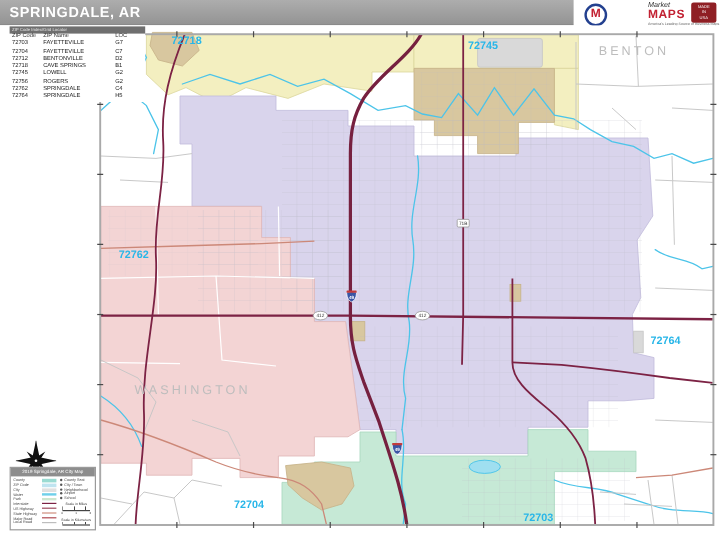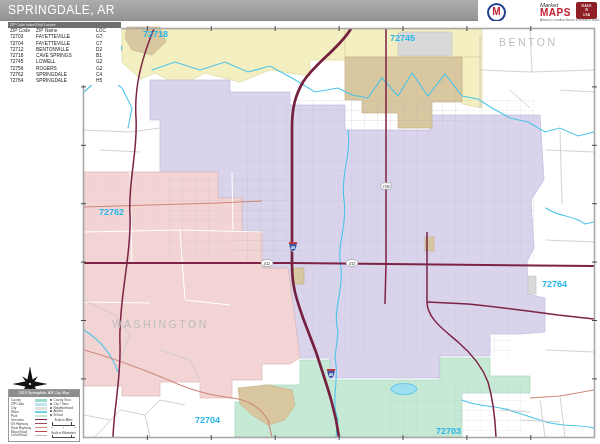--- a/index.html
+++ b/index.html
@@ -1,21 +1,21 @@
 <!DOCTYPE html>
 <html><head>
 <meta charset="utf-8">
 <style>
   html,body{margin:0;padding:0;}
   .page{position:relative;width:600px;height:444px;background:#ffffff;overflow:hidden;
         font-family:"Liberation Sans",sans-serif;}
   
   .titlebar{position:absolute;left:0;top:0;width:478px;height:21px;
             background:linear-gradient(#adadad,#949494);border-bottom:1px solid #8a8a8a;
-            color:#fff;font-weight:normal;font-size:12px;line-height:21px;
+            color:#fff;font-weight:bold;font-size:12px;line-height:21px;
             padding-left:8px;box-sizing:border-box;letter-spacing:.5px;}
   
   .logo{position:absolute;top:2px;right:3px;height:26px;display:flex;align-items:flex-start;gap:2px;}
   .logo-icon{width:15px;height:15px;border-radius:50%;border:2px solid #23408f;background:#fff;
              color:#c22233;font-weight:bold;font-size:10px;line-height:14px;text-align:center;margin-top:1px;}
   .logo-words{position:relative;width:34px;padding-left:32px;}
   .logo-market{font-size:6px;font-style:italic;color:#333;line-height:6px;}
   .logo-maps{font-size:10px;font-weight:bold;color:#c22233;line-height:9px;letter-spacing:.5px;}
   .logo-tagline{font-size:3px;color:#666;white-space:nowrap;margin-top:1px;}
   .logo-badge{width:21px;height:17px;background:#8f1f24;border-radius:2px;color:#fff;

